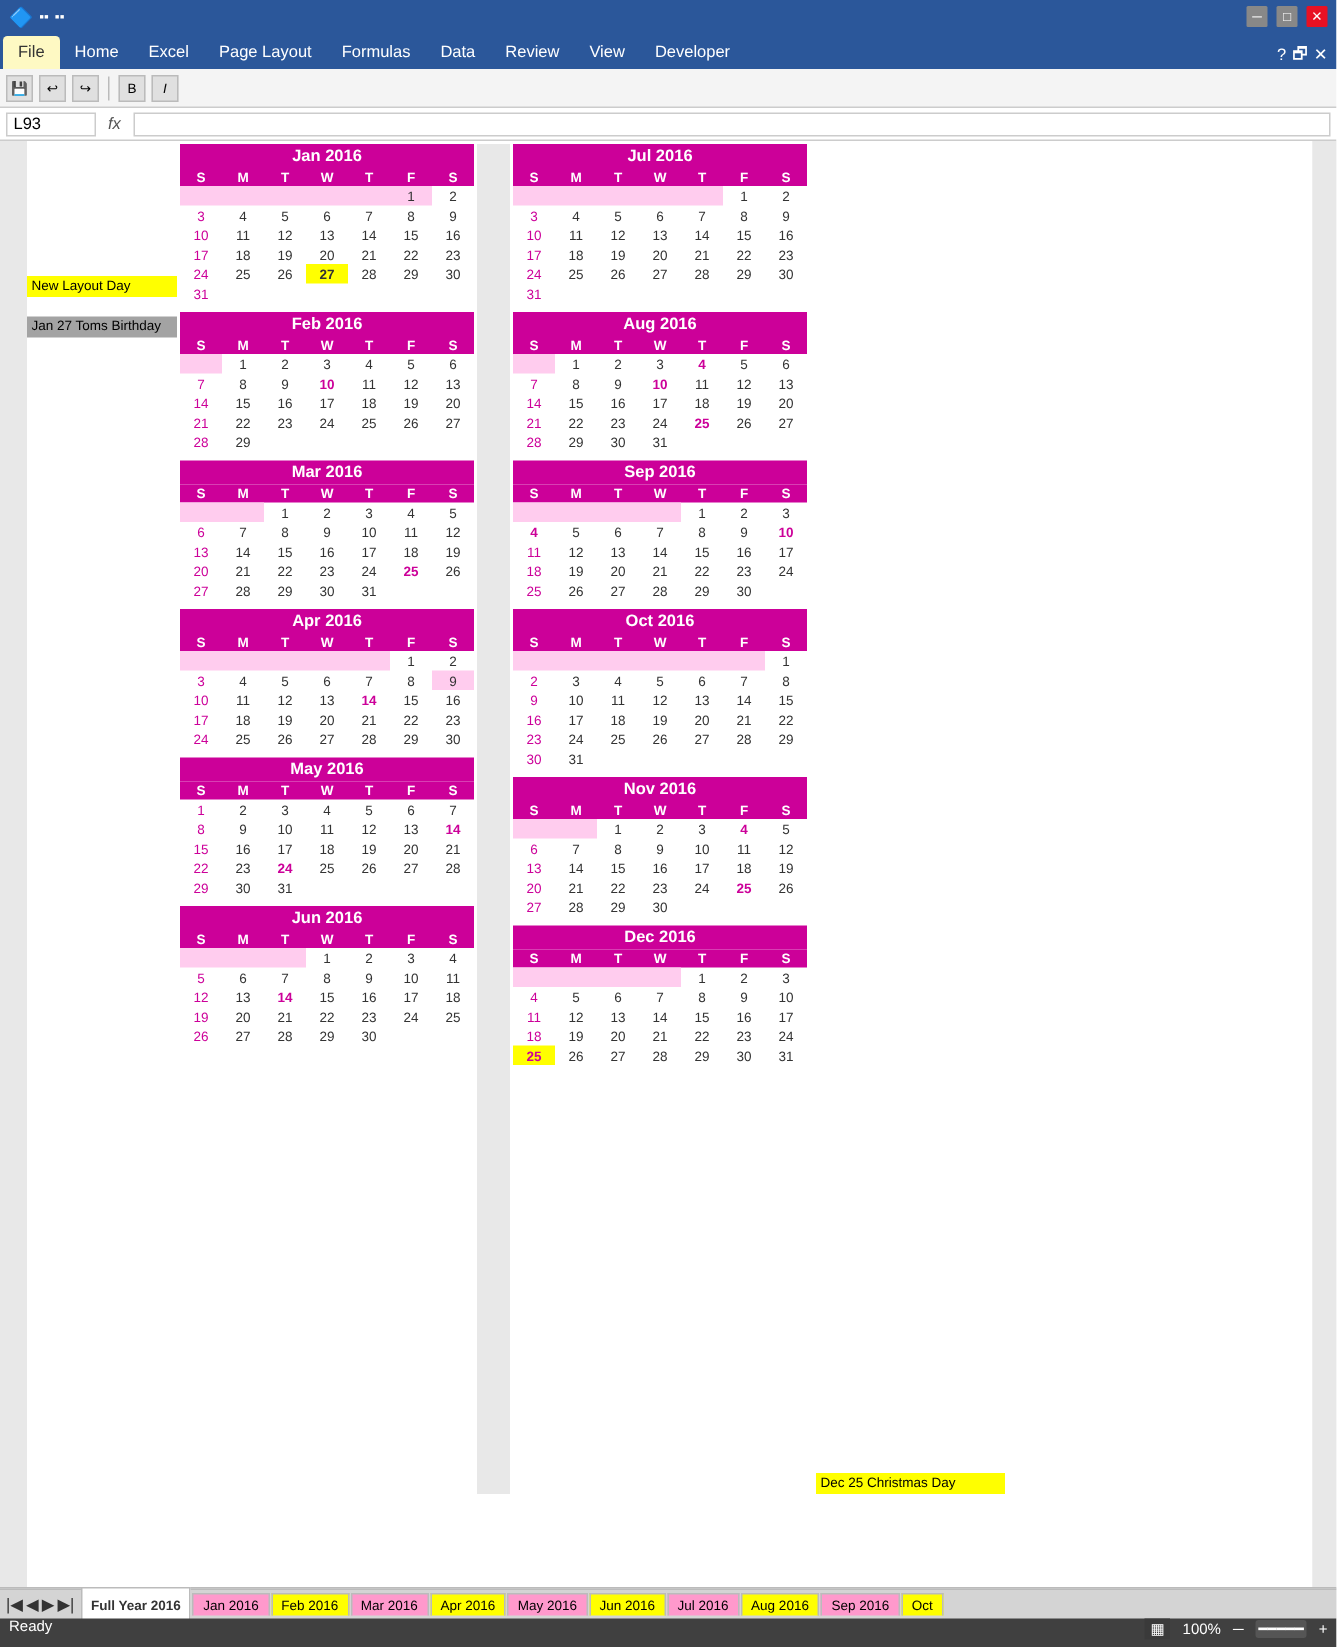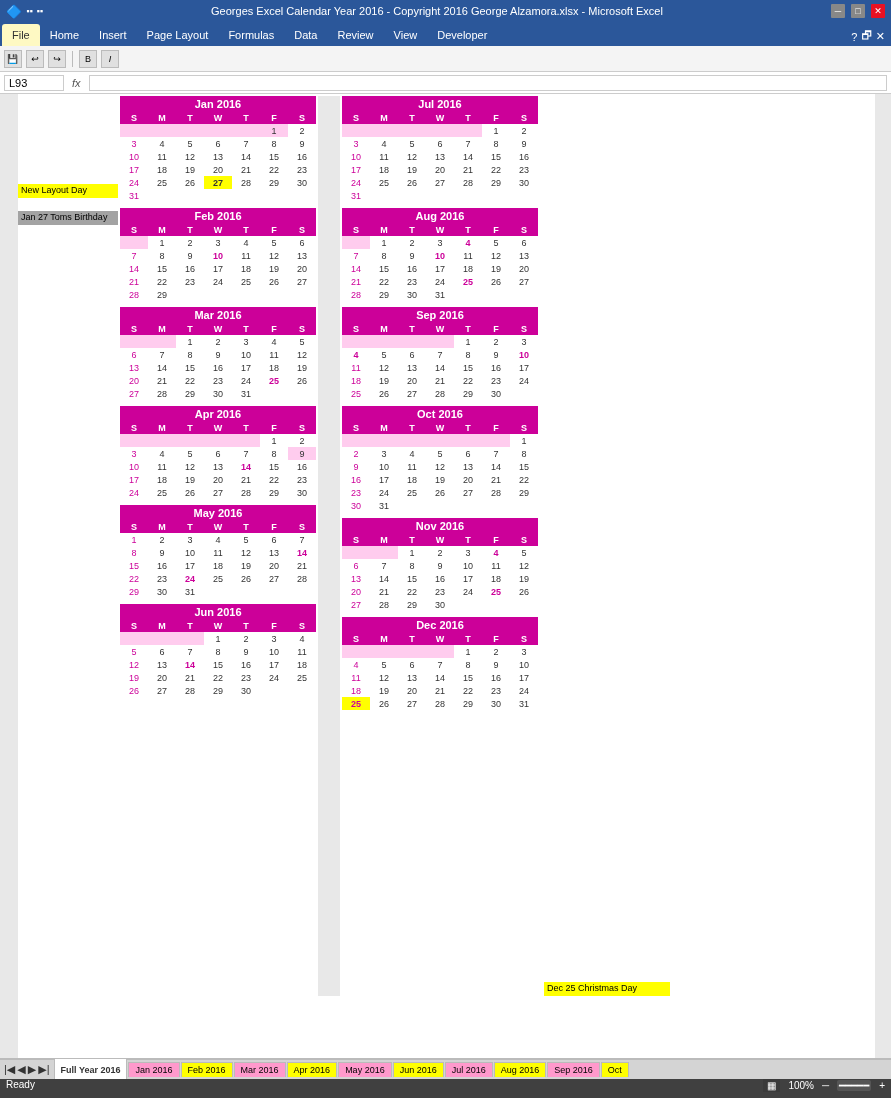--- a/index.html
+++ b/index.html
@@ -50,32 +50,31 @@
   </style>
 </head>
 <body>
 
 <div class="title-bar">
   <div class="title-bar-left">
     <span style="font-size:13px;">🔷</span>
     <span style="font-size:9px;">▪▪</span>
     <span style="font-size:9px;">▪▪</span>
   </div>
-  <div class="title-bar-center">Georges Excel Calendar Year 2016  -  Copyright 2016 George Alzamora.xlsx - Microsoft Excel</div>
   <div class="title-bar-right">
     <div class="win-btn min">─</div>
     <div class="win-btn max">□</div>
     <div class="win-btn close">✕</div>
   </div>
 </div>
 
 <div class="ribbon-tabs">
   <div class="ribbon-tab active">File</div>
   <div class="ribbon-tab">Home</div>
-  <div class="ribbon-tab">Insert</div>
+  <div class="ribbon-tab">Excel</div>
   <div class="ribbon-tab">Page Layout</div>
   <div class="ribbon-tab">Formulas</div>
   <div class="ribbon-tab">Data</div>
   <div class="ribbon-tab">Review</div>
   <div class="ribbon-tab">View</div>
   <div class="ribbon-tab">Developer</div>
   <div style="flex:1;"></div>
   <div style="display:flex;gap:4px;align-items:center;padding-right:6px;color:white;font-size:11px;">
     <span>?</span>
     <span>🗗</span>

